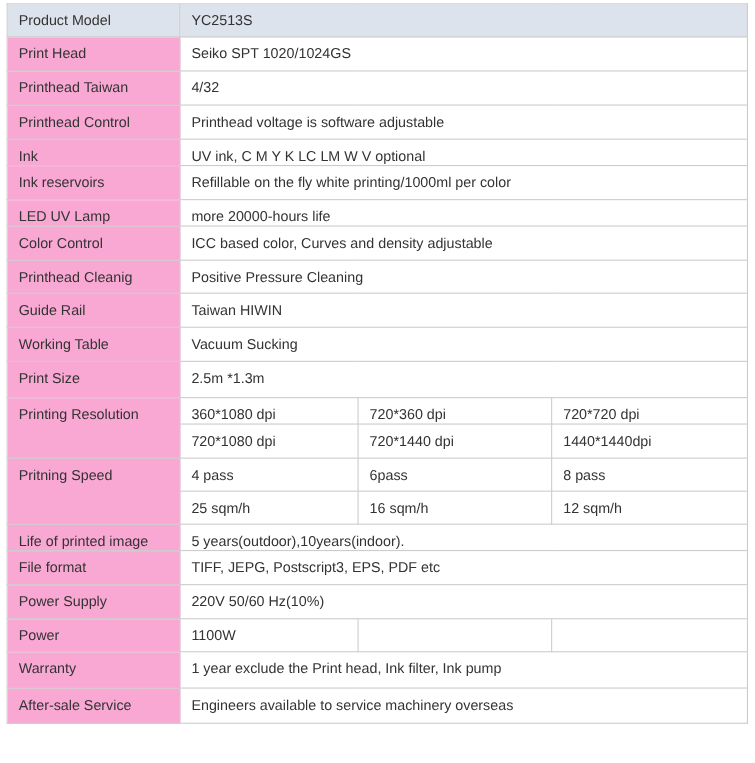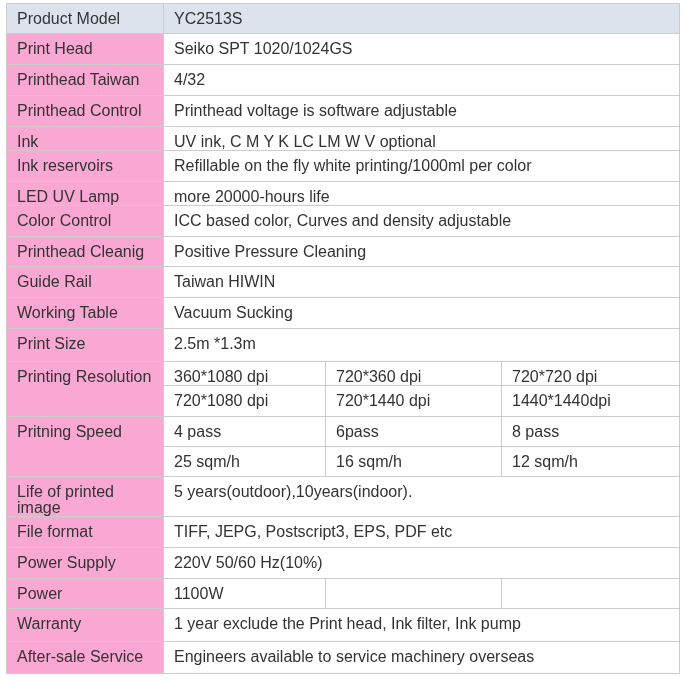--- a/index.html
+++ b/index.html
@@ -1,20 +1,20 @@
 <!DOCTYPE html>
 <html><head>
 <meta charset="utf-8">
 <style>
   html, body { margin: 0; padding: 0; background: #ffffff; }
   body { width: 686px; height: 694px; position: relative; font-family: "Liberation Sans", "DejaVu Sans", sans-serif; color: #333333; }
   table.spec {
     position: absolute; left: 6px; top: 3px;
     width: 673px; border-collapse: collapse; table-layout: fixed;
-    font-size: 16px;
+    font-size: 13px;
   }
   table.spec td {
     border: 1px solid #cccccc;
     padding: 0 10px;
     vertical-align: top;
     line-height: 16px;
     padding-top: 7px;
   }
   table.spec td.label { background: #f9a8d4; }
   table.spec tr.head td { background: #dde3ec; }

